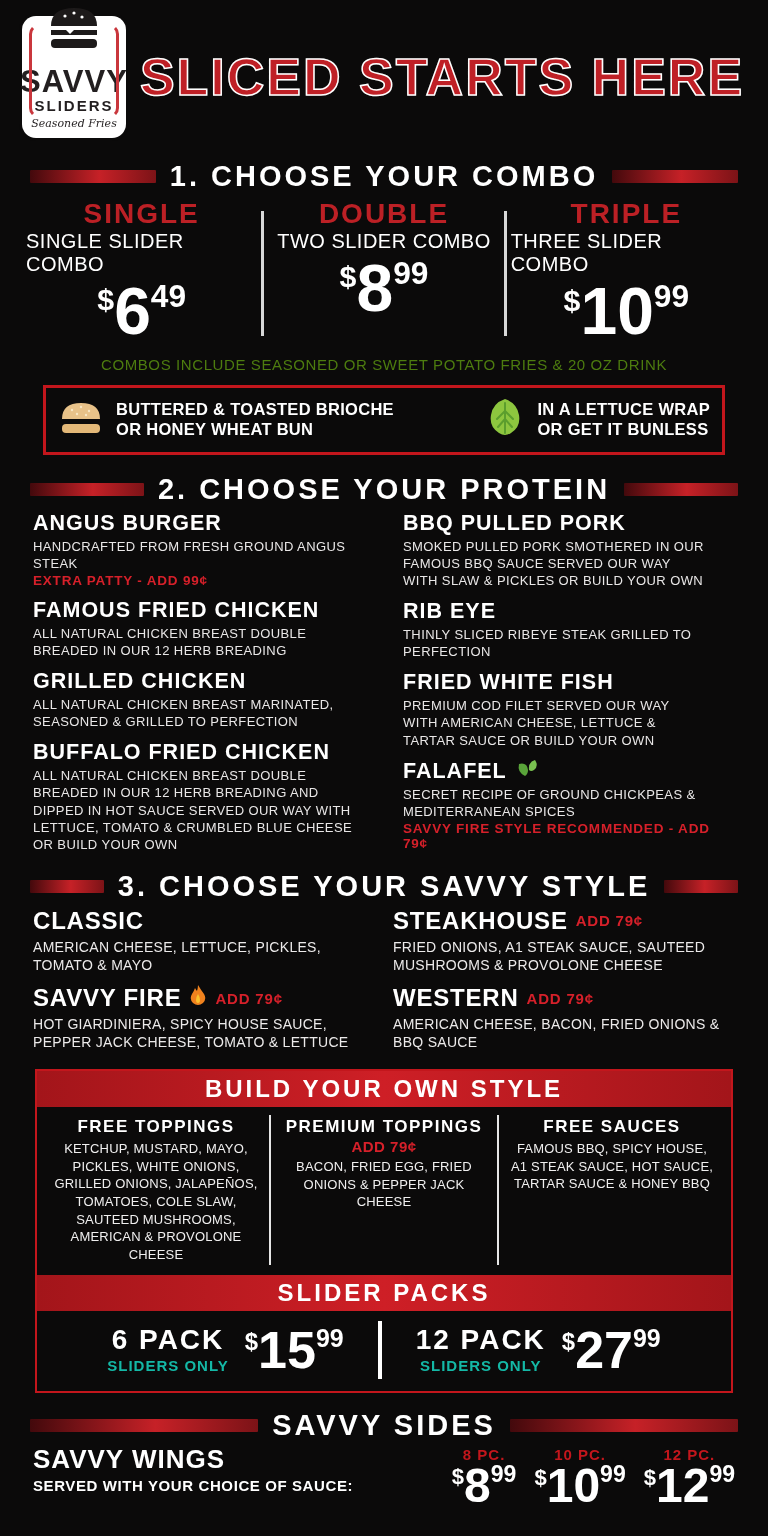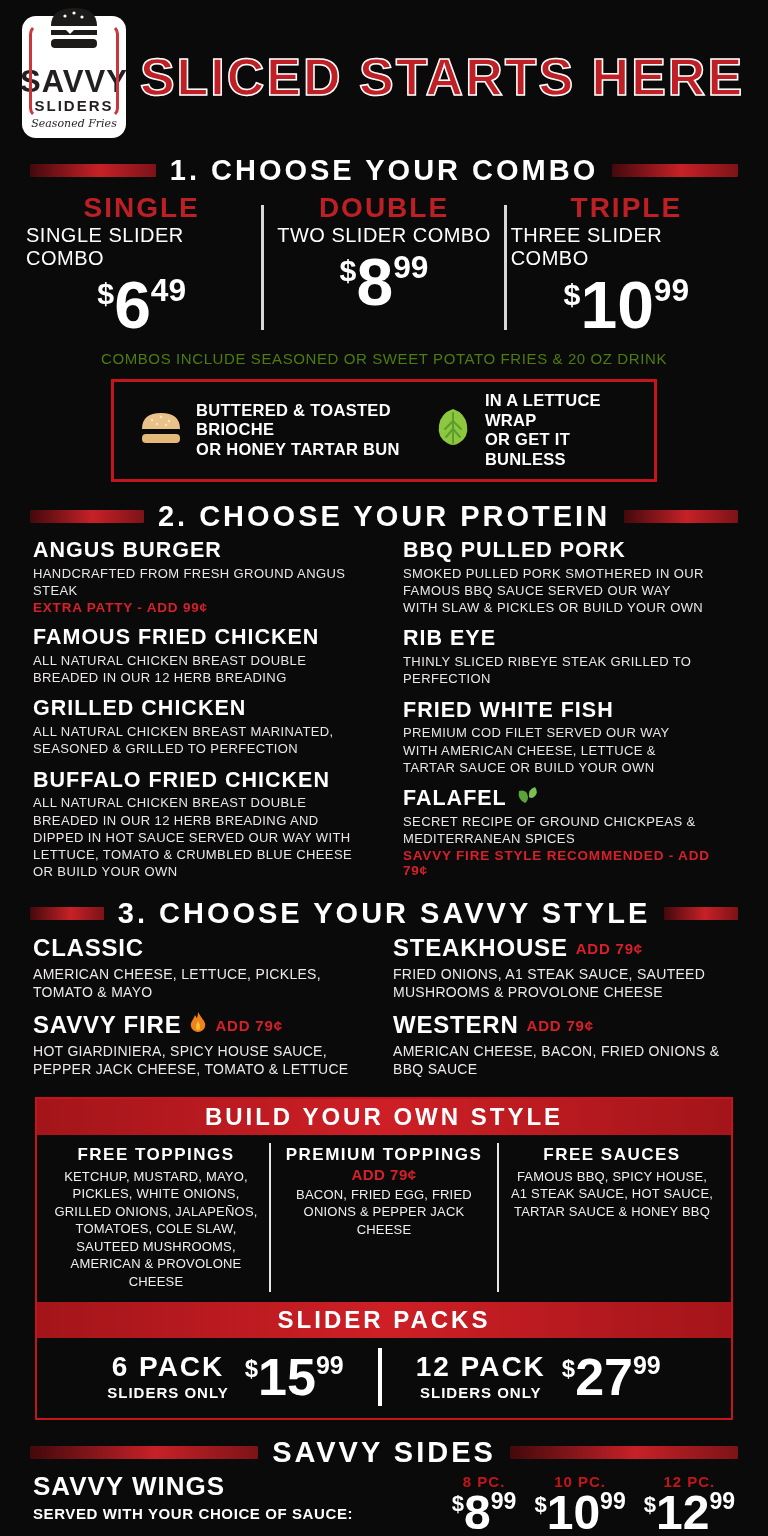--- a/index.html
+++ b/index.html
@@ -26,38 +26,38 @@
   .logo-savvy { font-size:31px; font-weight:900; color:#231f20; letter-spacing:1px; line-height:1; margin-top:2px;}
   .logo-sliders { font-size:15px; font-weight:900; color:#231f20; letter-spacing:2px; line-height:1.2; }
   .logo-script { font-family:"DejaVu Serif", serif; font-style:italic; font-size:11px; color:#231f20; margin-top:2px; }
   .tagline {
     flex:1; text-align:center; font-size:52px; font-weight:900; letter-spacing:2px;
     color:#bf2026; -webkit-text-stroke:1.5px #ffffff;
     text-shadow:0 0 1px #fff; line-height:1; padding-left:8px;
   }
 
   
-  .sec-head { display:flex; align-items:center; gap:14px; padding:0 30px; margin-top:6px; }
+  .sec-head { display:flex; align-items:center; gap:14px; padding:0 30px; margin-top:12px; }
   .sec-bar { flex:1; height:13px; background:linear-gradient(90deg,#43090c,#c62127 55%,#7c1317); border-radius:1px; }
   .sec-title { font-size:29px; font-weight:900; letter-spacing:3px; color:#fff; white-space:nowrap; }
 
   
   .combos { display:flex; justify-content:center; align-items:stretch; padding:6px 26px 0; }
   .combo { flex:1; display:flex; flex-direction:column; align-items:center; }
   .combo-name { font-size:28px; font-weight:900; letter-spacing:2px; color:#bc2025; line-height:1.05; }
   .combo-sub { font-size:20px; font-weight:400; letter-spacing:0.5px; color:#fff; margin-top:2px; }
   .combo-divider { width:3px; background:#d8d8d8; margin:12px 4px 6px; }
   .price { display:flex; align-items:flex-start; font-weight:900; color:#fff; line-height:0.9; }
   .price .ds { font-size:46%; margin-top:4%; }
   .price .pc { font-size:48%; }
   .combo .price { font-size:66px; margin-top:6px; }
   .combo-note { text-align:center; font-size:15px; letter-spacing:0.6px; color:#4d7c0f; margin-top:14px; }
 
   .bun-box {
-    width:546px; margin:12px auto 16px; border:3px solid #c3161c; padding:9px 24px;
+    width:682px; margin:12px auto 16px; border:3px solid #c3161c; padding:9px 12px;
     display:flex; align-items:center; justify-content:space-between;
   }
   .bun-opt { display:flex; align-items:center; gap:12px; }
   .bun-opt .txt { font-size:16.5px; font-weight:900; letter-spacing:0.3px; line-height:1.2; }
 
   
   .protein-grid { display:flex; padding:4px 33px 0; gap:18px; }
   .pcol { display:flex; flex-direction:column; }
   .pcol.left { width:352px; }
   .pcol.right { flex:1; }
@@ -85,21 +85,21 @@
   .build-cols { display:flex; padding:8px 6px 10px; }
   .bcol { flex:1; text-align:center; padding:2px 10px; }
   .bcol + .bcol { border-left:2px solid #e6e6e6; }
   .bcol-head { font-size:17px; font-weight:900; letter-spacing:1.5px; }
   .bcol-addon { font-size:15px; font-weight:900; color:#d6202a; letter-spacing:0.5px; margin-top:1px;}
   .bcol-items { font-size:13px; letter-spacing:0.2px; line-height:1.35; margin-top:3px; color:#f0efef;}
 
   .packs-row { display:flex; align-items:center; justify-content:center; gap:34px; padding:10px 0 12px; }
   .pack { display:flex; align-items:center; gap:16px; }
   .pack-name { font-size:28px; font-weight:900; letter-spacing:2px; text-align:center; line-height:1; }
-  .pack-sub { font-size:15px; font-weight:900; color:#ffffff; letter-spacing:1px; text-align:center; margin-top:3px;}
+  .pack-sub { font-size:15px; font-weight:900; color:#14b8a6; letter-spacing:1px; text-align:center; margin-top:3px;}
   .pack .price { font-size:52px; }
   .pack-divider { width:4px; height:58px; background:#fff; }
 
   
   .side-row { display:flex; padding:2px 33px 0; align-items:flex-start; }
   .side-left { flex:1; }
   .side-name { font-size:26px; font-weight:900; letter-spacing:1px; line-height:1.2; }
   .side-bold { font-size:15px; font-weight:900; letter-spacing:0.6px; margin-top:2px; }
   .side-prices { display:flex; gap:18px; padding-top:2px; }
   .price-block { text-align:center; }
@@ -180,21 +180,21 @@
           <circle cx="14" cy="11" r="1.2" fill="#f8e7c4"></circle>
             <circle cx="23" cy="8" r="1.2" fill="#f8e7c4"></circle>
             <circle cx="31" cy="12" r="1.2" fill="#f8e7c4"></circle>
             <circle cx="19" cy="15" r="1.2" fill="#f8e7c4"></circle>
             <circle cx="28" cy="16" r="1.2" fill="#f8e7c4"></circle>
           <rect x="4" y="25" width="38" height="9" rx="4" fill="#e3b878"></rect>
         </svg>
       </span>
       <div class="txt">
         <div>BUTTERED &amp; TOASTED BRIOCHE</div>
-        <div>OR HONEY TARTAR BUN</div>
+        <div>OR HONEY WHEAT BUN</div>
       </div>
     </div>
     <div class="bun-opt">
       <span class="icon">
         <svg width="40" height="42" viewBox="0 0 40 42">
           <path d="M20 2 Q32 6 34 18 Q36 30 26 36 Q20 40 14 36 Q4 30 6 18 Q8 6 20 2 Z" fill="#8dc63f"></path>
           <path d="M20 6 L20 36 M20 14 L12 22 M20 14 L28 22 M20 22 L13 30 M20 22 L27 30" stroke="#5b9e2d" stroke-width="2" fill="none" stroke-linecap="round"></path>
         </svg>
       </span>
       <div class="txt">

